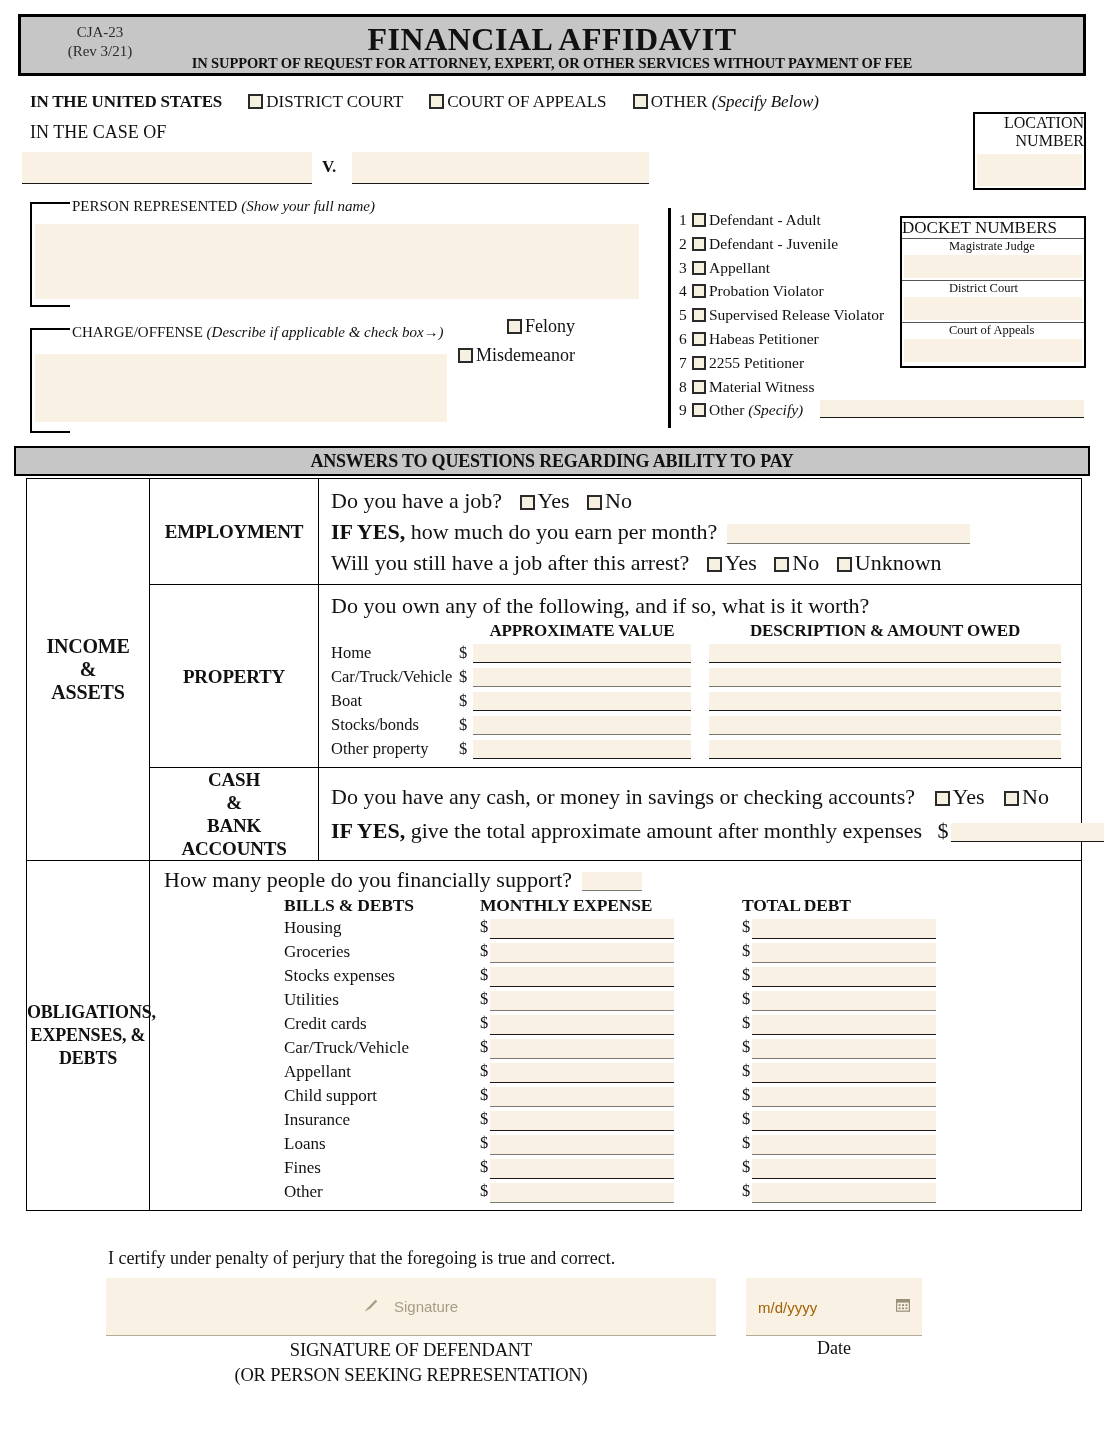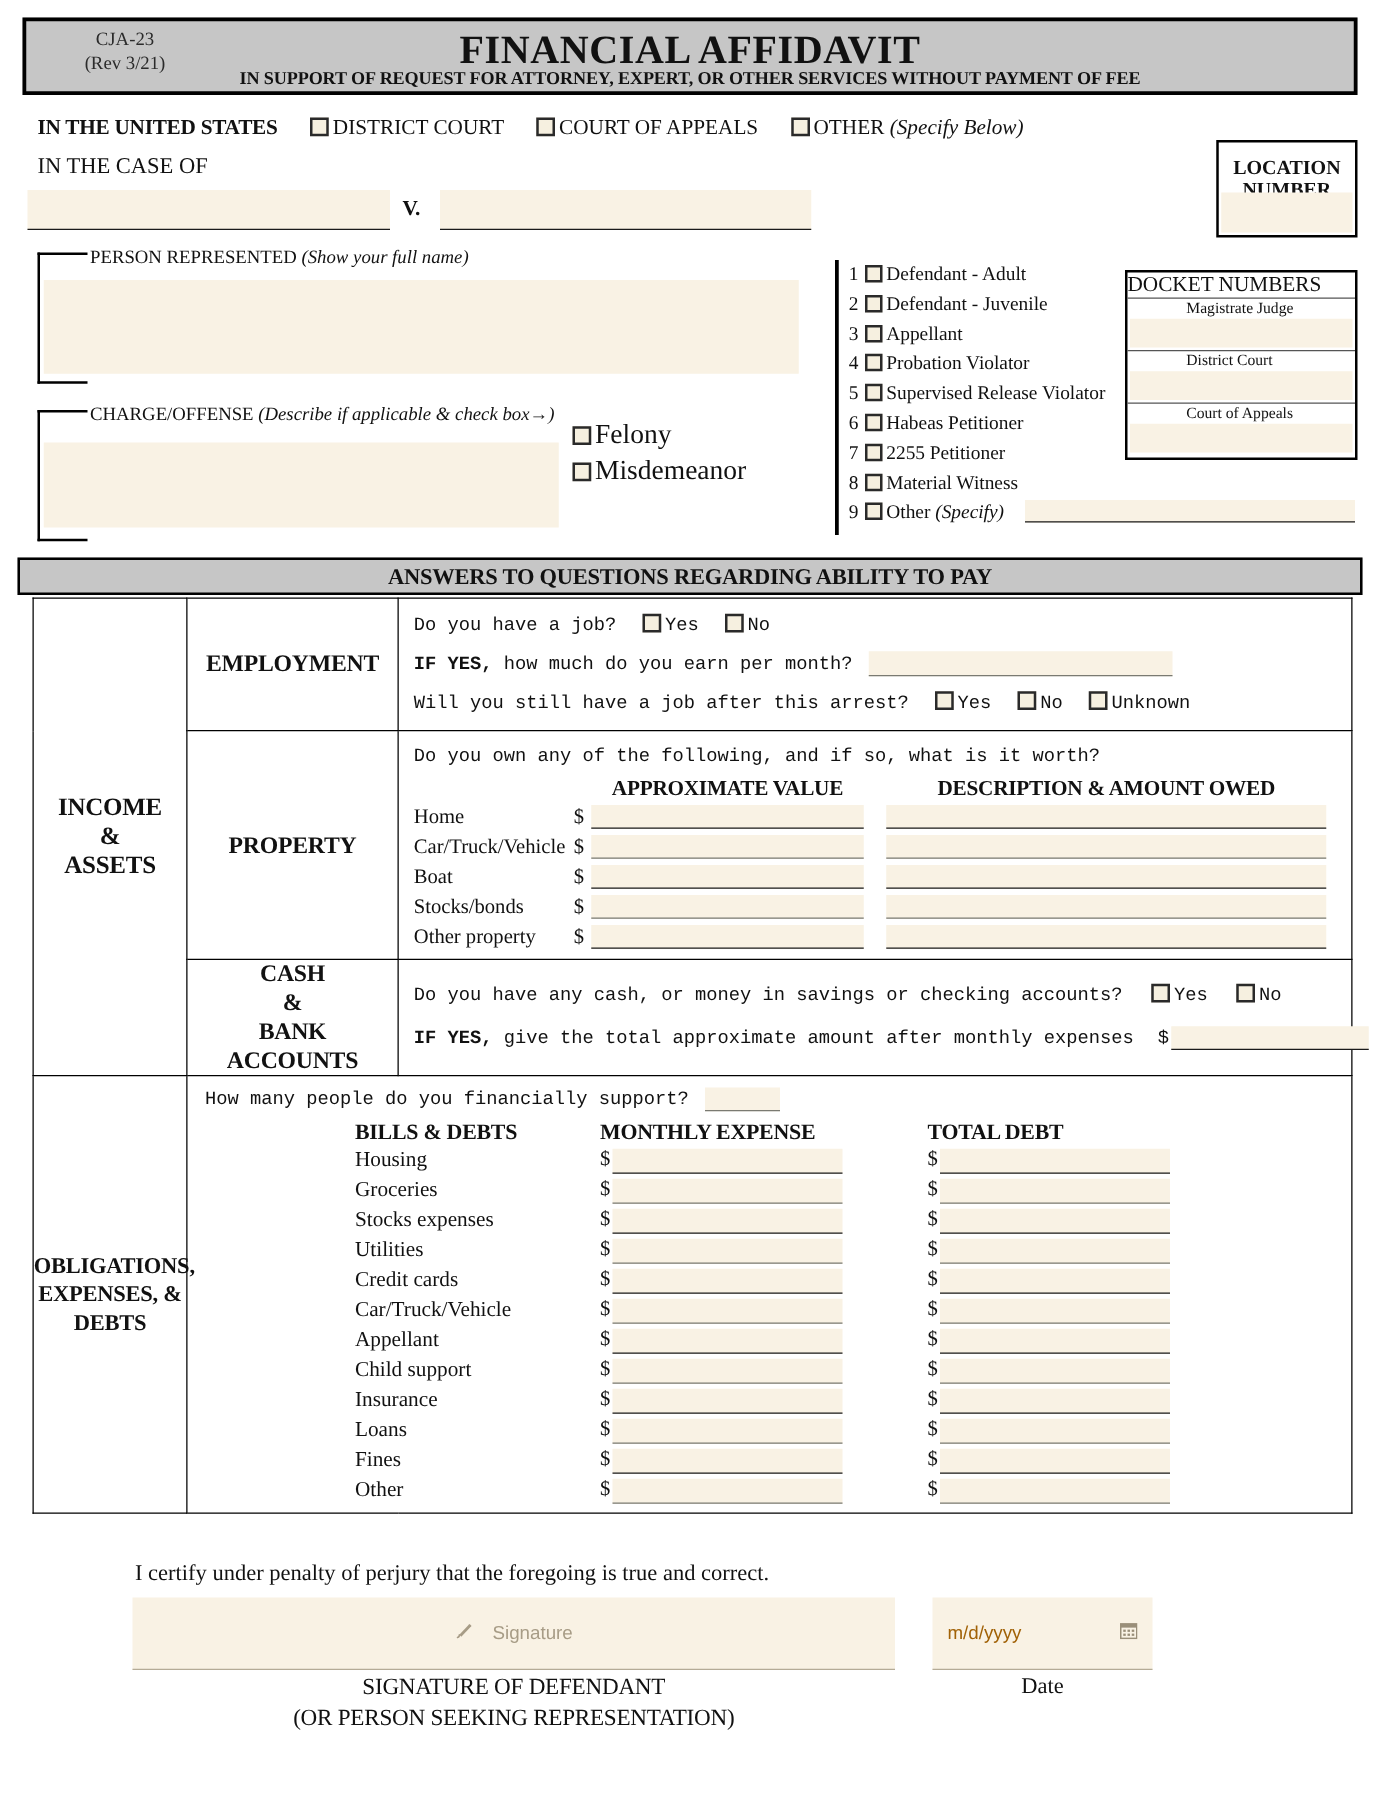--- a/index.html
+++ b/index.html
@@ -145,25 +145,24 @@
   }
 
   .locbox {
     position: absolute;
     left: 973px; top: 112px;
     width: 113px; height: 78px;
     border: 2px solid #000;
     box-sizing: border-box;
   }
   .locbox .cap {
-    text-align: center;
+    text-align: right;
     font-size: 16px;
     line-height: 18px;
-    padding-top: 12px;
-    font-weight: bold;
+    padding-top: 0;
   }
   .locbox .inp {
     position: absolute; left: 2px; right: 2px;
     top: 40px; bottom: 2px;
     background: #f9f2e4;
   }
 
   
   .pr-wrap {
     position: absolute;
@@ -214,23 +213,24 @@
     position: absolute; left: 42px; top: -4px;
     font-size: 15px; white-space: nowrap;
   }
   .co-wrap .inp {
     position: absolute; left: 5px; top: 26px;
     width: 412px; height: 68px;
     background: #f9f2e4;
   }
   .felony-grp {
     position: absolute;
-    left: 458px; top: 332px;
-    font-size: 22px;
+    left: 458px; top: 312px;
+    font-size: 18px;
     line-height: 29px;
+    text-align: right;
   }
 
   
   .party-list {
     position: absolute;
     left: 668px; top: 208px;
     font-size: 15.5px;
     line-height: 23.8px;
     border-left: 3px solid #000;
     padding-left: 8px;
@@ -312,21 +312,21 @@
     text-align: center;
     font-weight: bold;
     font-size: 19px;
     line-height: 23px;
     letter-spacing: -0.2px;
   }
   .rowlabel.big { font-size: 20px; }
 
   .cellpad { padding: 6px 10px 6px 12px; }
 
-  .q { font-size: 15px; line-height: 31px; white-space: nowrap; font-family: Liberation Mono, monospace; }
+  .q { font-size: 22px; line-height: 31px; white-space: nowrap; }
   .q b { font-weight: bold; }
 
   .emp-earn {
     width: 243px; height: 20px;
     margin-left: 4px;
   }
 
   
   .prop-head {
     font-weight: bold;

